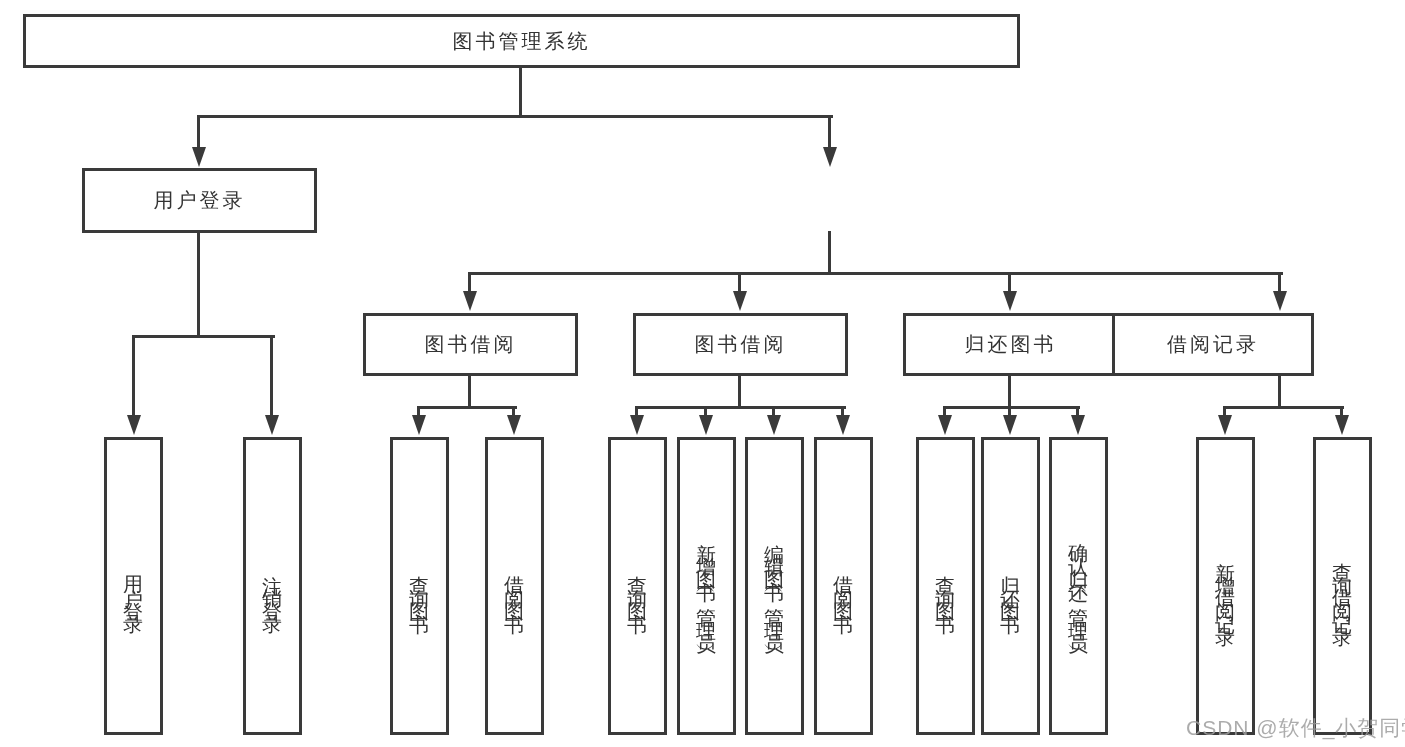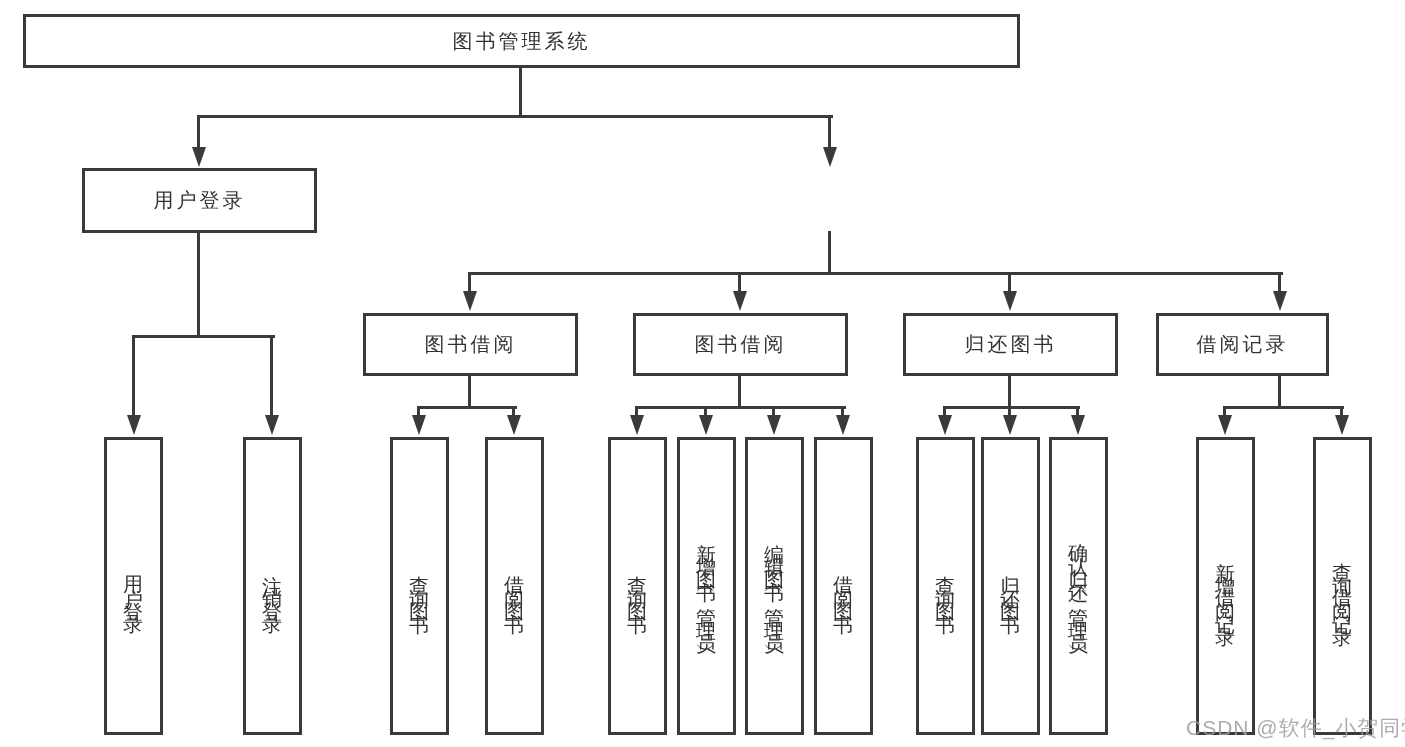--- a/index.html
+++ b/index.html
@@ -73,21 +73,21 @@
 
   <div class="box" style="left:363px; top:313px; width:215px; height:63px;">
     <span>图书借阅</span>
   </div>
   <div class="box" style="left:633px; top:313px; width:215px; height:63px;">
     <span>图书借阅</span>
   </div>
   <div class="box" style="left:903px; top:313px; width:215px; height:63px;">
     <span>归还图书</span>
   </div>
-  <div class="box" style="left:1156px; top:313px; width:173px; height:63px;">
+  <div class="box" style="left:1112px; top:313px; width:202px; height:63px;">
     <span>借阅记录</span>
   </div>
 
   <div class="ln" style="left:468px; top:374px; width:3px; height:35px;"></div>
   <div class="ln" style="left:417px; top:406px; width:100px; height:3px;"></div>
   <div class="ln" style="left:417px; top:406px; width:3px; height:12px;"></div>
   <div class="ah" style="left:412px; top:415px;"></div>
   <div class="ln" style="left:512px; top:406px; width:3px; height:12px;"></div>
   <div class="ah" style="left:507px; top:415px;"></div>
 

